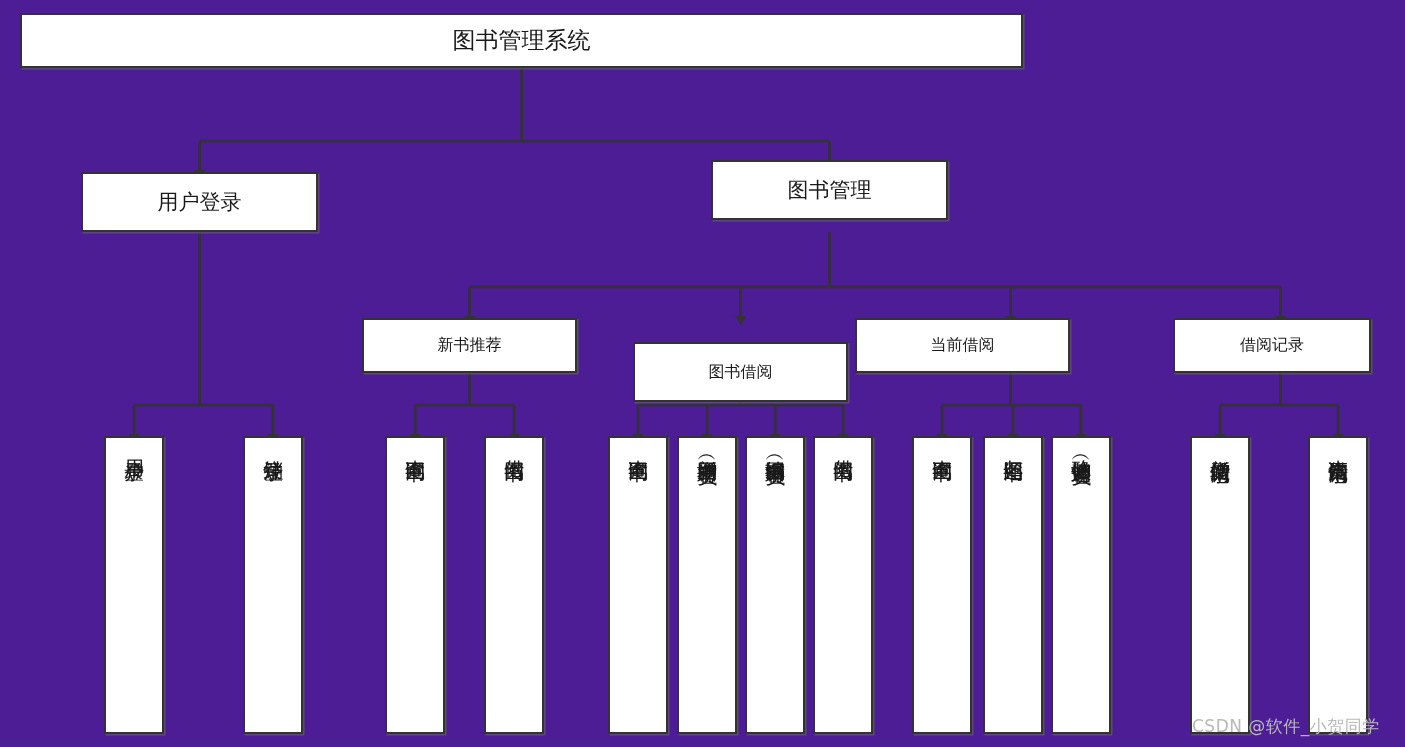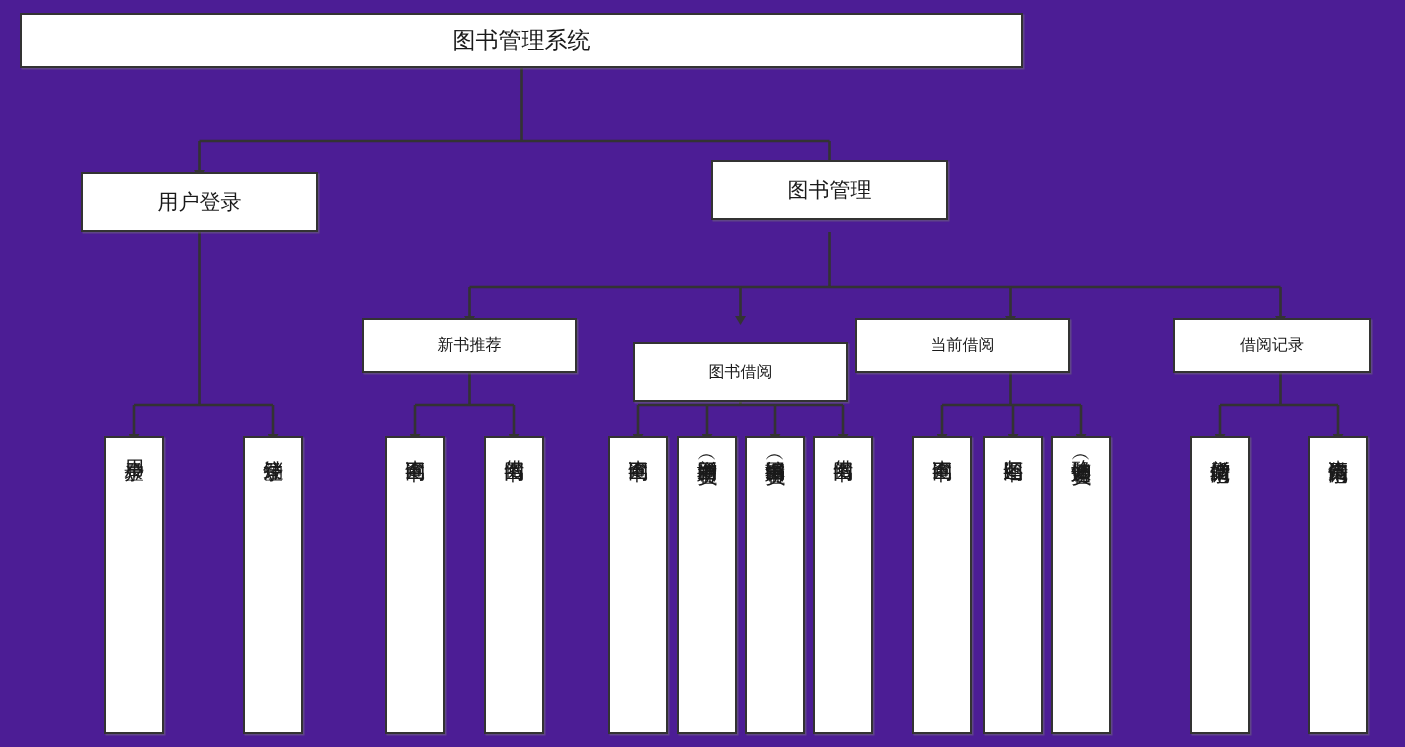--- a/index.html
+++ b/index.html
@@ -174,14 +174,15 @@
   <div class="node leaf" style="left: 1051px; top: 436px; width: 60px; height: 298px;">
     <span class="leaf-text">确认归还（管理员）</span>
   </div>
   <div class="node leaf" style="left: 1190px; top: 436px; width: 60px; height: 298px;">
     <span class="leaf-text">新增借阅记录</span>
   </div>
   <div class="node leaf" style="left: 1308px; top: 436px; width: 60px; height: 298px;">
     <span class="leaf-text">查询借阅记录</span>
   </div>
 
+  <div class="watermark" style="left: 1192px; top: 715px;">CSDN @软件_小贺同学</div>
 
 </div>
 
 </body></html>

